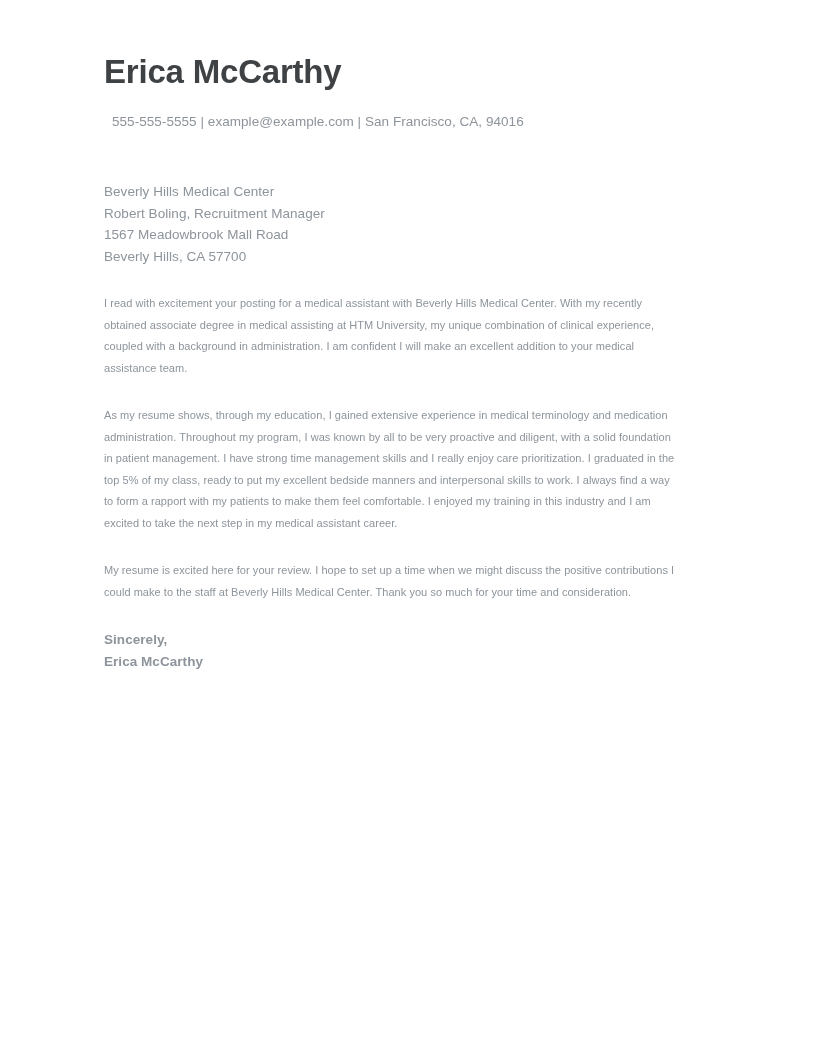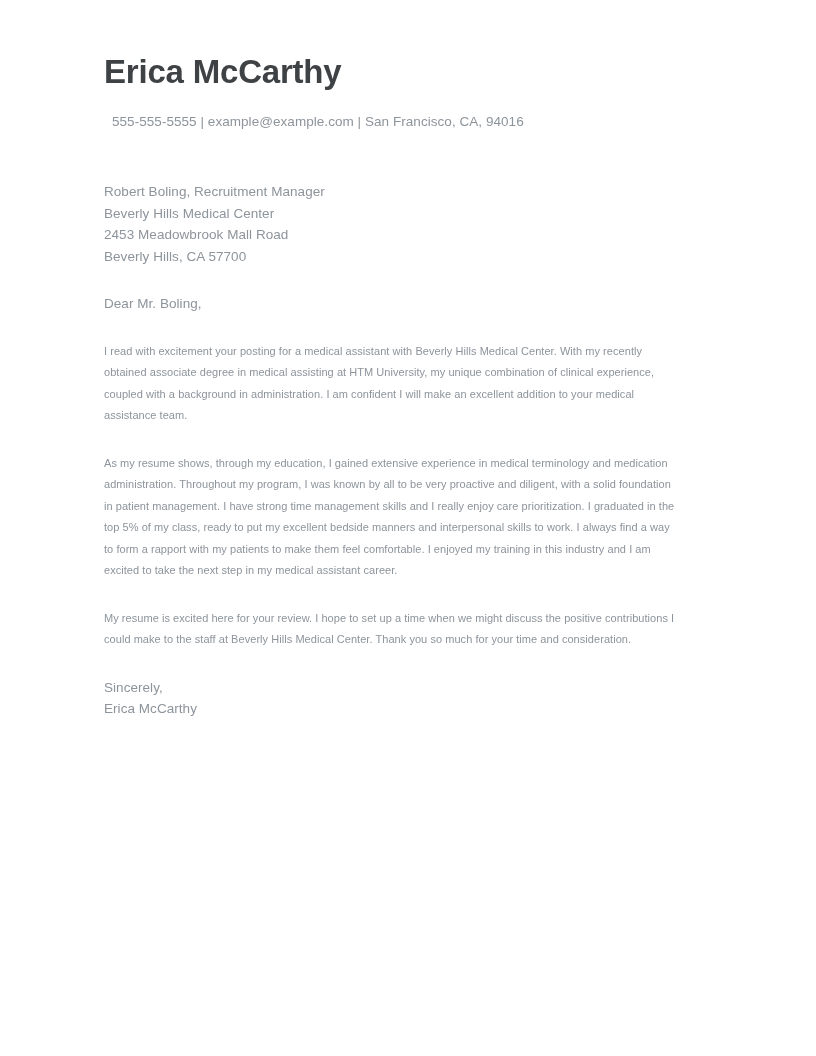--- a/index.html
+++ b/index.html
@@ -83,20 +83,21 @@
     padding-top: 26px;
     font-size: 11px;
     line-height: 21.5px;
     color: #8d949b;
     letter-spacing: 0.05px;
     text-align: left;
   }
 
   .signoff-block {
     padding-top: 26px;
+    font-weight: bold;
   }
 
   .signoff-line {
     margin: 0;
     font-size: 13.5px;
     line-height: 21.5px;
     color: #8d949b;
     letter-spacing: 0.05px;
   }
 </style>
@@ -105,28 +106,27 @@
 
 <div class="page">
   <div class="content">
 
     <header class="letter-header">
       <h1 class="name-heading">Erica McCarthy</h1>
       <p class="contact-line">555-555-5555 | example@example.com | San Francisco, CA, 94016</p>
     </header>
 
     <section class="recipient-block">
+      <p class="recipient-line">Beverly Hills Medical Center</p>
       <p class="recipient-line">Robert Boling, Recruitment Manager</p>
-      <p class="recipient-line">Beverly Hills Medical Center</p>
-      <p class="recipient-line">2453 Meadowbrook Mall Road</p>
+      <p class="recipient-line">1567 Meadowbrook Mall Road</p>
       <p class="recipient-line">Beverly Hills, CA 57700</p>
     </section>
 
     <section class="letter-body">
-      <p class="salutation">Dear Mr. Boling,</p>
 
       <p class="body-paragraph">I read with excitement your posting for a medical assistant with Beverly Hills Medical Center. With my recently obtained associate degree in medical assisting at HTM University, my unique combination of clinical experience, coupled with a background in administration. I am confident I will make an excellent addition to your medical assistance team.</p>
 
       <p class="body-paragraph">As my resume shows, through my education, I gained extensive experience in medical terminology and medication administration. Throughout my program, I was known by all to be very proactive and diligent, with a solid foundation in patient management. I have strong time management skills and I really enjoy care prioritization. I graduated in the top 5% of my class, ready to put my excellent bedside manners and interpersonal skills to work. I always find a way to form a rapport with my patients to make them feel comfortable. I enjoyed my training in this industry and I am excited to take the next step in my medical assistant career.</p>
 
       <p class="body-paragraph">My resume is excited here for your review. I hope to set up a time when we might discuss the positive contributions I could make to the staff at Beverly Hills Medical Center. Thank you so much for your time and consideration.</p>
     </section>
 
     <section class="signoff-block">
       <p class="signoff-line">Sincerely,</p>

